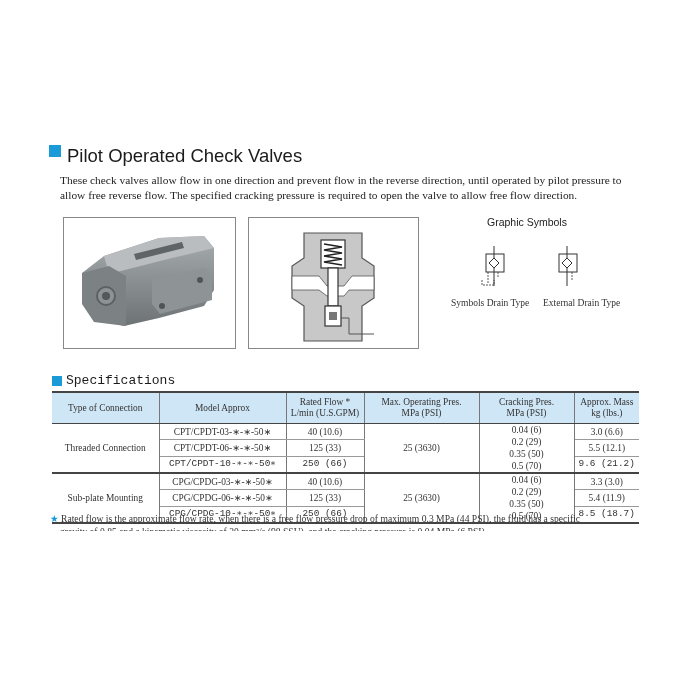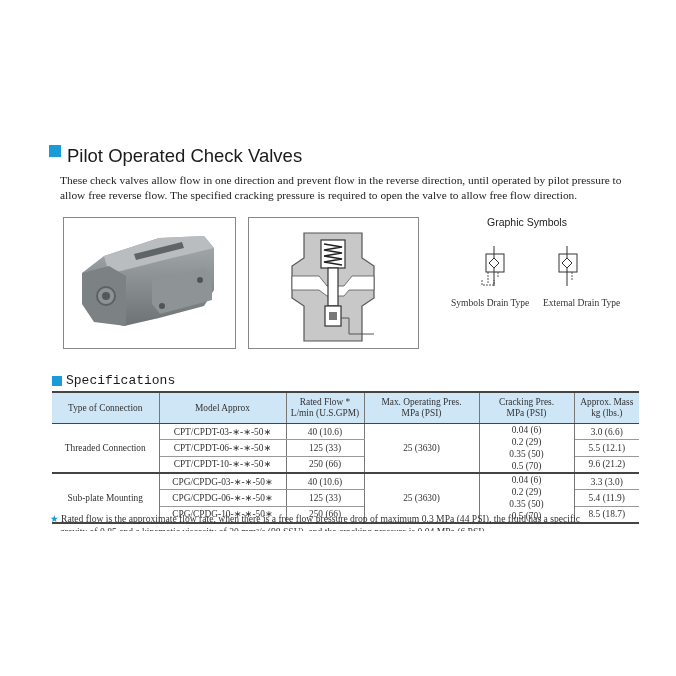--- a/index.html
+++ b/index.html
@@ -16,21 +16,21 @@
   .spec-row { position:absolute; left:52px; top:373px; display:flex; align-items:center; }
   .spec-sq { width:10px; height:10px; background:#1a9ad6; margin-right:4px; }
   .spec-title { font-family:Liberation Mono, monospace; font-size:13px; color:#1b1b1b; }
   table.spec { position:absolute; left:52px; top:391px; width:587px; border-collapse:collapse; font-size:9.4px; color:#333; }
   table.spec th { background:#cfe6f6; font-weight:normal; border-top:2px solid #444; border-bottom:1.5px solid #444; border-left:1px solid #777; border-right:1px solid #777; padding:2px 2px; line-height:11px; height:26px; }
   table.spec th:first-child { border-left:none; }
   table.spec th:last-child { border-right:none; }
   table.spec td { text-align:center; border-left:1px solid #777; border-right:1px solid #777; border-bottom:1px solid #999; padding:0 2px; height:14.5px; line-height:12px; }
   table.spec td.first { border-left:none; }
   table.spec td.last { border-right:none; }
-  table.spec tr.grp-end td { border-bottom:2px solid #444; }
+  table.spec tr.grp-end td { border-bottom:2px solid #444;font-family:Liberation Mono, monospace; }
   table.spec td.span { border-bottom:2px solid #444; }
   .crack { line-height:10px; font-size:9.4px; }
   .note { position:absolute; left:50px; top:513px; width:590px; font-size:9.6px; color:#333; line-height:12px; height:20px; overflow:hidden; }
   .star { color:#1a9ad6; }
   .note2 { position:absolute; left:60px; top:526px; font-size:9.6px; color:#333; height:5px; overflow:hidden; line-height:12px; }
 </style>
 </head>
 <body>
 
 <div class="title-row">

